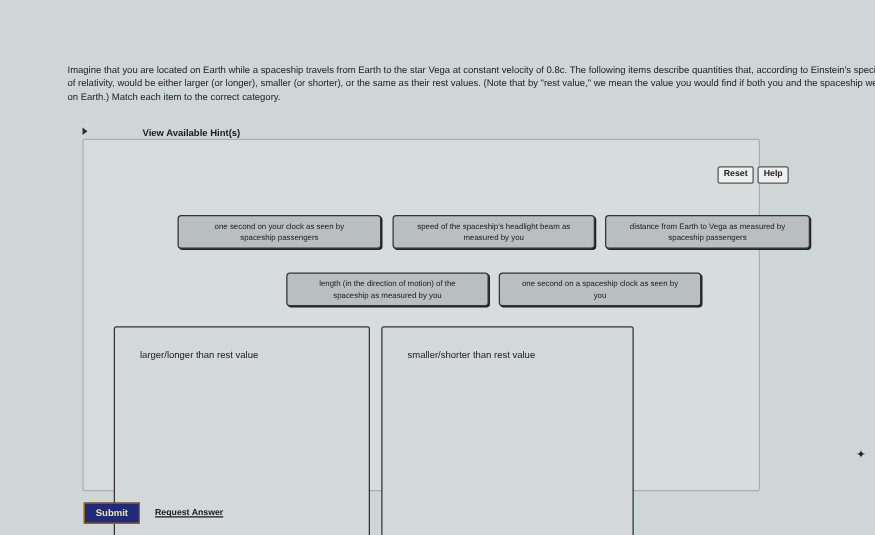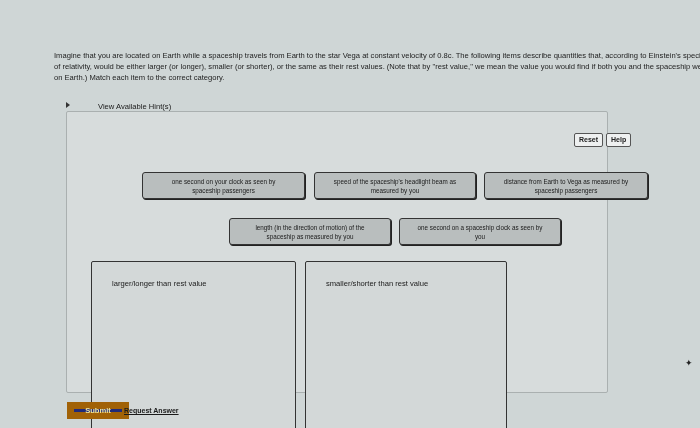--- a/index.html
+++ b/index.html
@@ -9,22 +9,22 @@
     font-family: "Liberation Sans", sans-serif;
     color: #1a1a1a;
     position: relative;
   }
   .prompt {
     position: absolute; left: 18px; top: 14px; width: 680px;
     font-size: 7.6px; line-height: 11px; color: #222;
   }
   .hint {
     position: absolute; left: 18px; top: 54px;
-    font-size: 7.6px; font-weight: normal; color: #1a1a1a;
-    display: flex; gap: 4px; cursor: pointer;
+    font-size: 7.6px; font-weight: bold; color: #1a1a1a;
+    display: flex; gap: 20px; cursor: pointer;
   }
   .hint .tri {
     width: 0; height: 0;
     border-top: 3px solid transparent; border-bottom: 3px solid transparent;
     border-left: 4px solid #333;
   }
   .panel {
     position: absolute; left: 30px; top: 75px; width: 542px; height: 282px;
     background: #d7dcdc; border: 1px solid #aab0b0; border-radius: 2px; padding-left: 44px;
   }
@@ -46,23 +46,23 @@
   }
   .bin {
     position: absolute; top: 137px; height: 173px;
     border: 1.2px solid #333; border-radius: 2px; background: #d3d8d8;
   }
   .bin .bin-label {
     position: absolute; left: 8px; top: 5px;
     font-size: 7.6px; color: #1a1a1a;
   }
   .submit-btn {
-    position: absolute; left: 31px; top: 366px; width: 62px; height: 17px;
+    position: absolute; left: 31px; top: 366px; width: 45px; height: 17px;
     background: #1f2a7a; color: #f0e6a0; font-size: 7.6px; font-weight: bold;
-    border: 7px solid #a16207; display: flex; align-items: center; justify-content: center;
+    border: 1px solid #a16207; display: flex; align-items: center; justify-content: center;
     cursor: pointer;
   }
   .link {
     position: absolute; font-size: 7px; font-weight: bold; color: #1a1a1a;
     text-decoration: underline; cursor: pointer;
   }
   .request-link { left: 88px; top: 371px; }
   .feedback-link { left: 9px; top: 432px; font-size: 7.4px; font-weight: normal; font-family: Liberation Serif, serif; }
   .next-btn {
     position: absolute; left: 650px; top: 409px; width: 40px; height: 17px;

